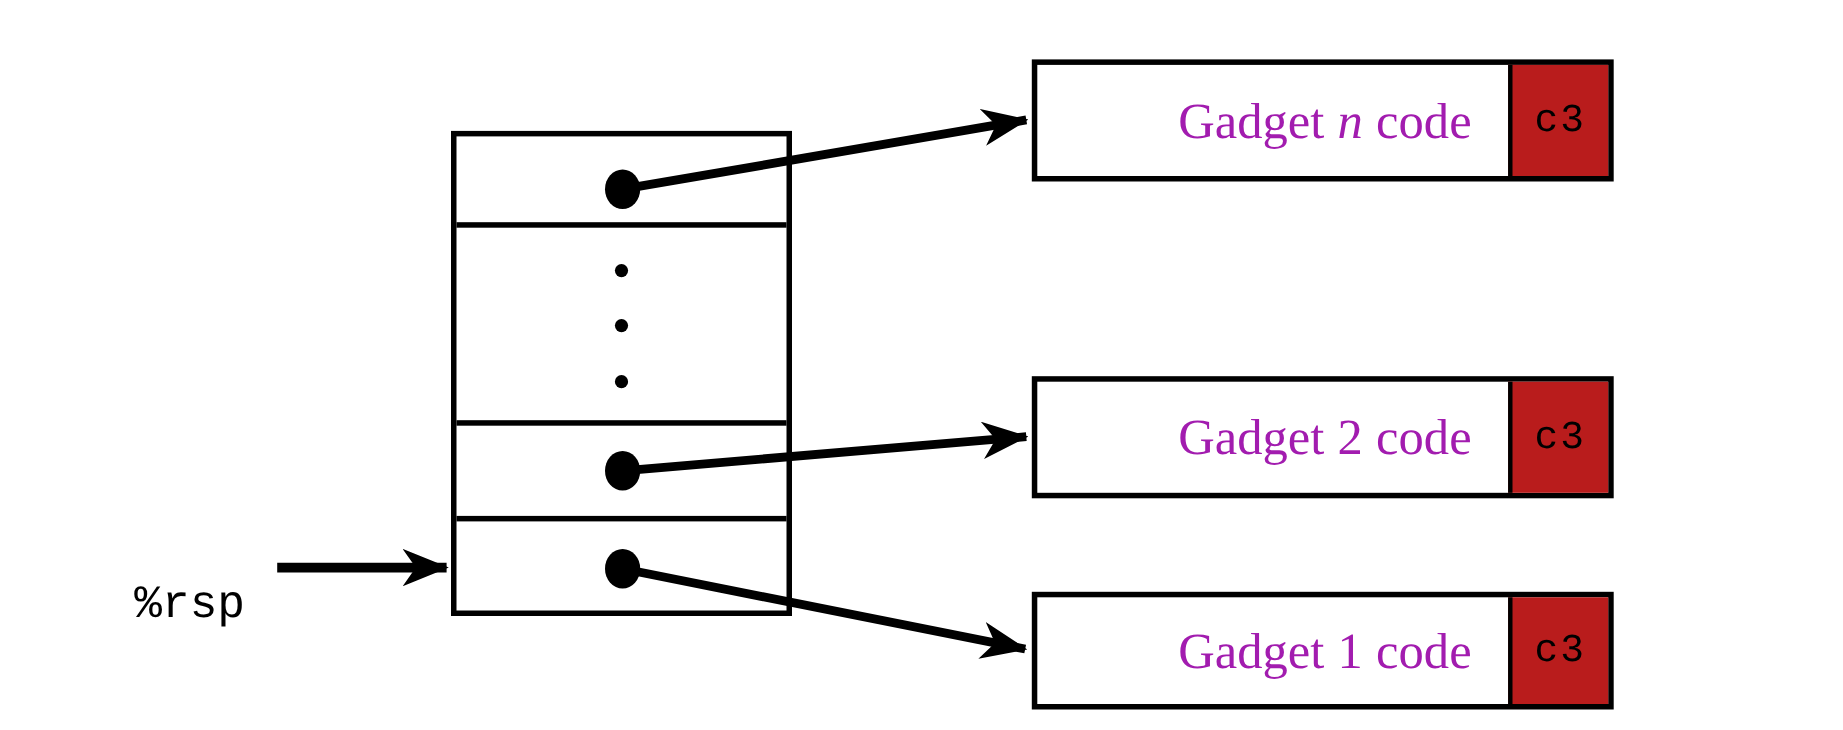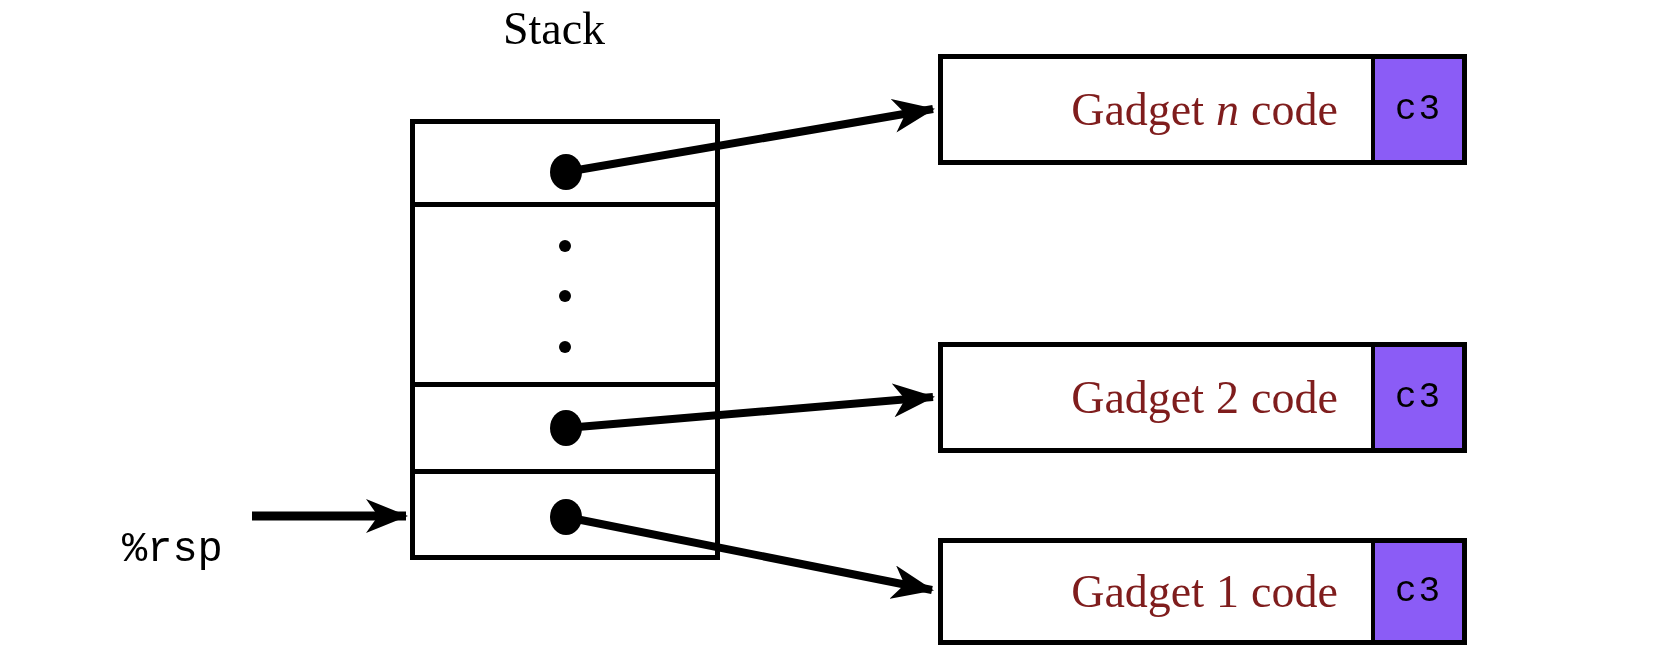--- a/index.html
+++ b/index.html
@@ -74,44 +74,43 @@
   .gadget.g-n { top: 54px;  height: 111px; }
   .gadget.g-2 { top: 342px; height: 111px; }
   .gadget.g-1 { top: 538px; height: 107px; }
   .gadget-label {
     flex: 1 1 auto;
     display: flex;
     align-items: center;
     justify-content: center;
     padding-left: 95px;
     font-size: 46px;
-    color: #7f1d1d;
+    color: #a21caf;
     white-space: pre;
   }
   .gadget-label .idx { margin: 0 12px; }
   .gadget-label [data-fontstyle="italic"] { font-style: italic; }
   .ret-cell {
     flex: 0 0 87px;
     border-left: 4px solid #000;
-    background: #8b5cf6;
+    background: #b91c1c;
     display: flex;
     align-items: center;
     justify-content: center;
     font-family: "Liberation Mono", monospace;
     font-size: 36px;
     color: #000;
     letter-spacing: 2px;
   }
 </style>
 </head>
 <body>
 
 <div class="canvas">
 
-  <div class="stack-title">Stack</div>
 
   <div class="stack-box">
     <div class="stack-cell h1"></div>
     <div class="stack-cell h2"></div>
     <div class="stack-cell h3"></div>
     <div class="stack-cell h4"></div>
   </div>
 
   <div class="rsp-label">%rsp</div>
 

